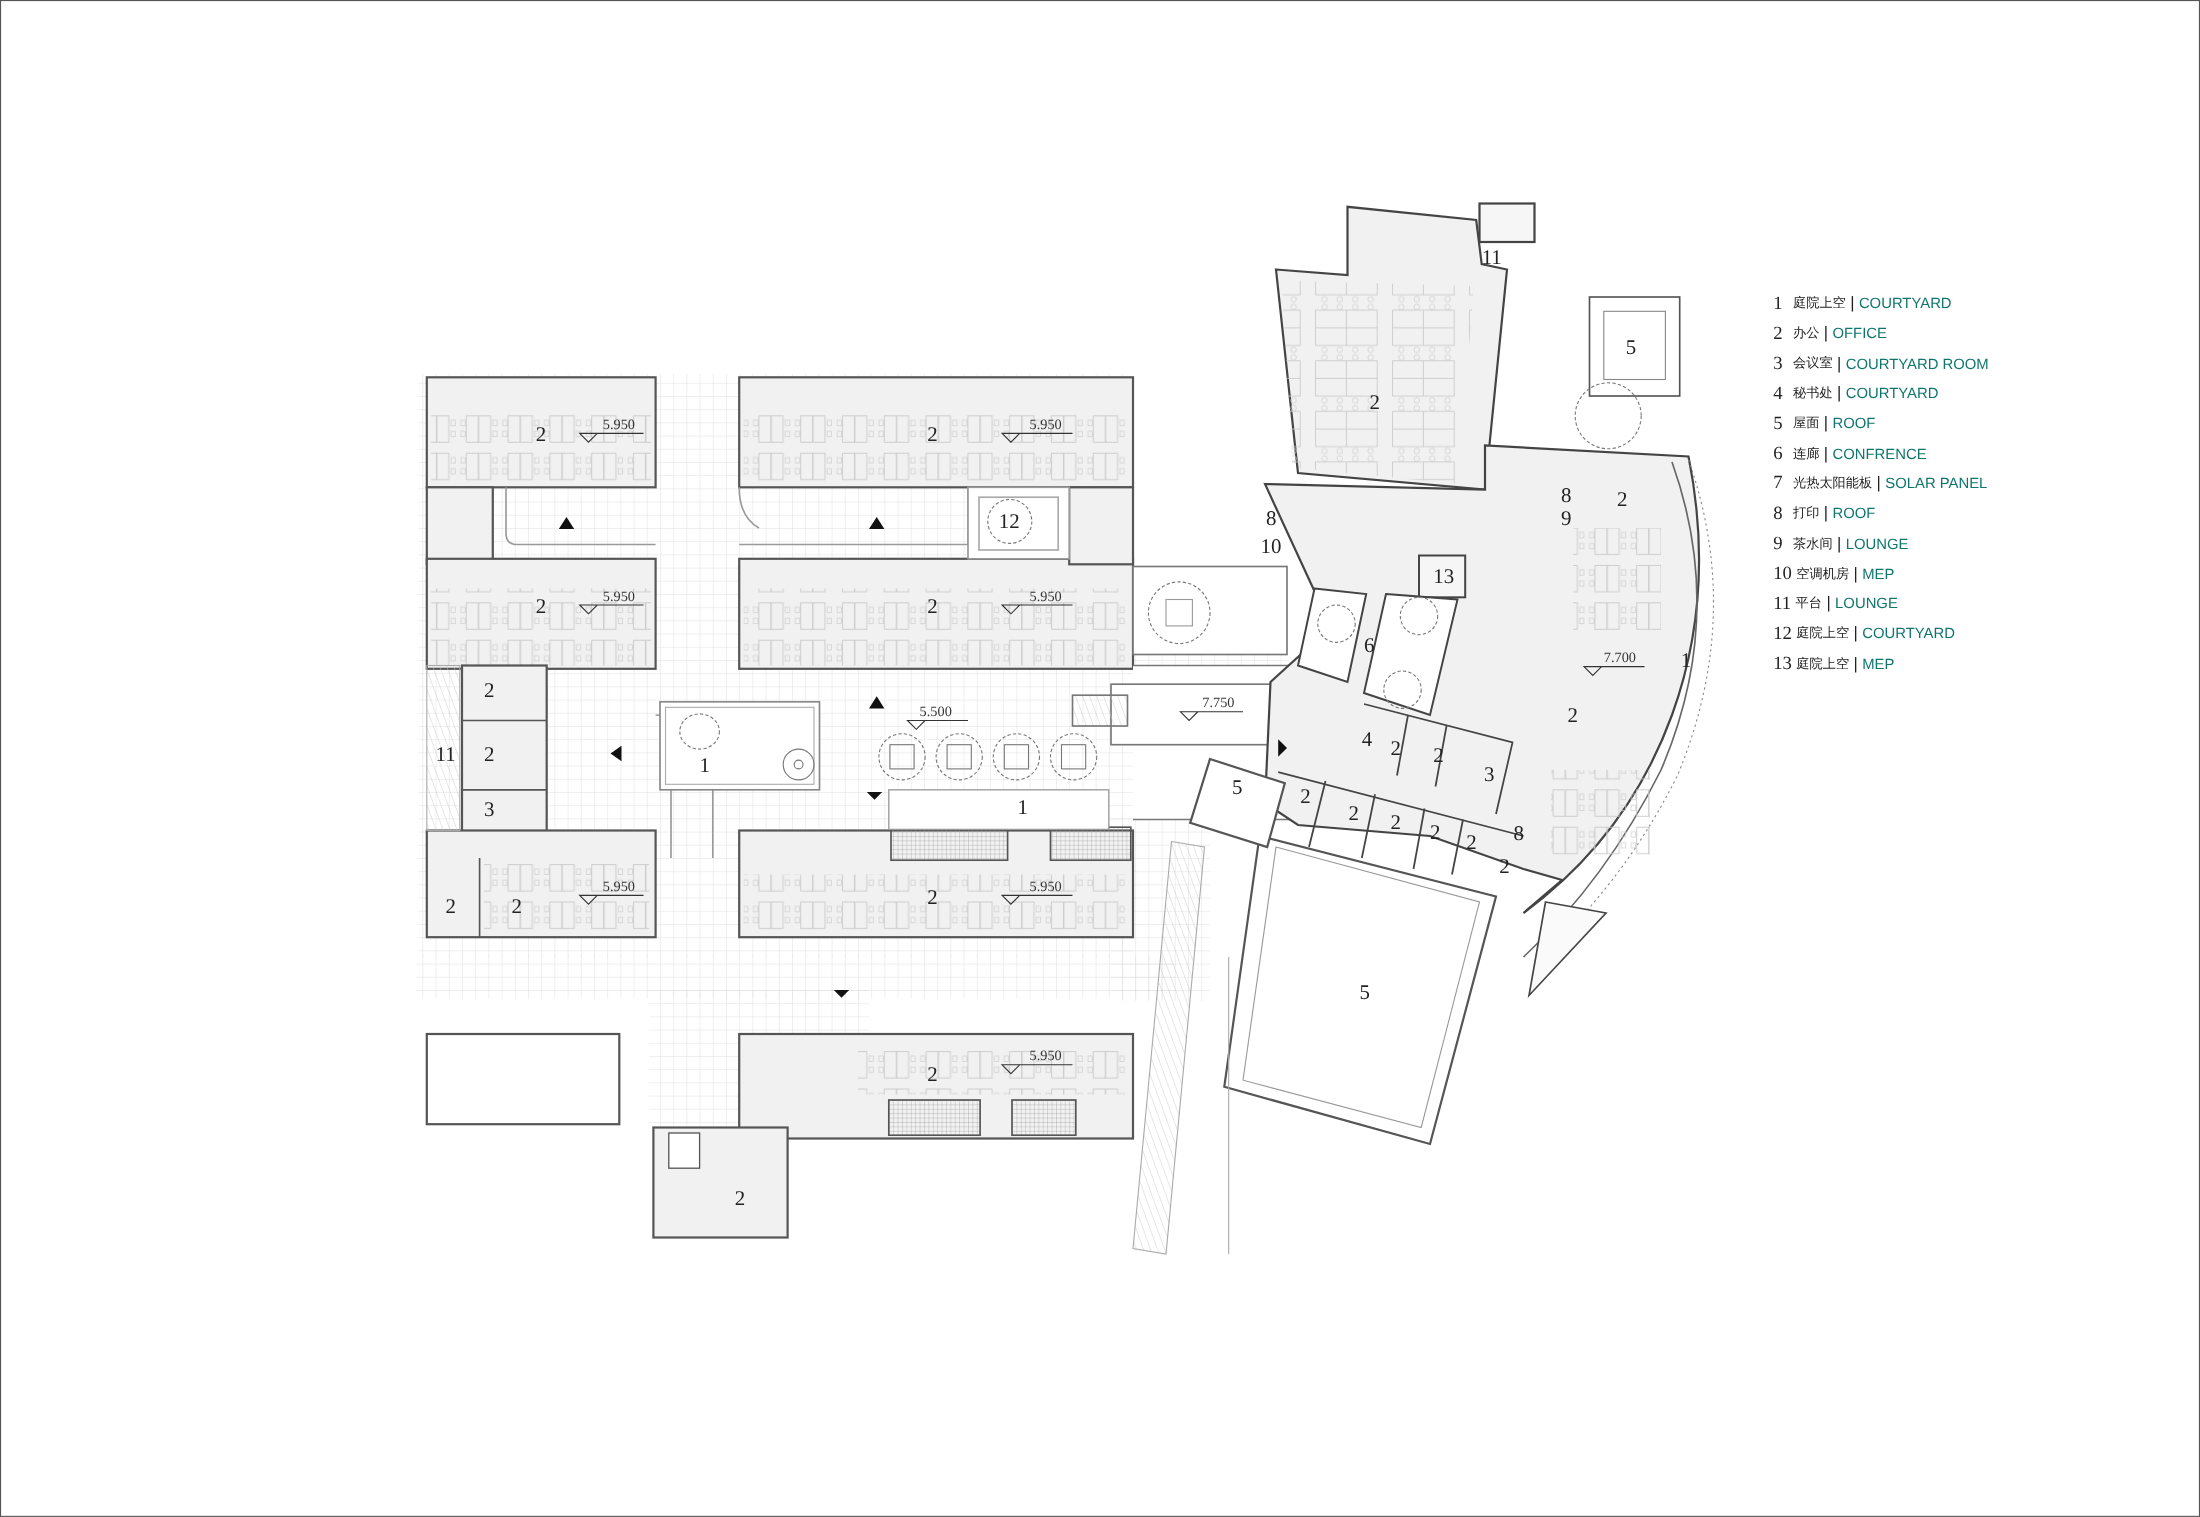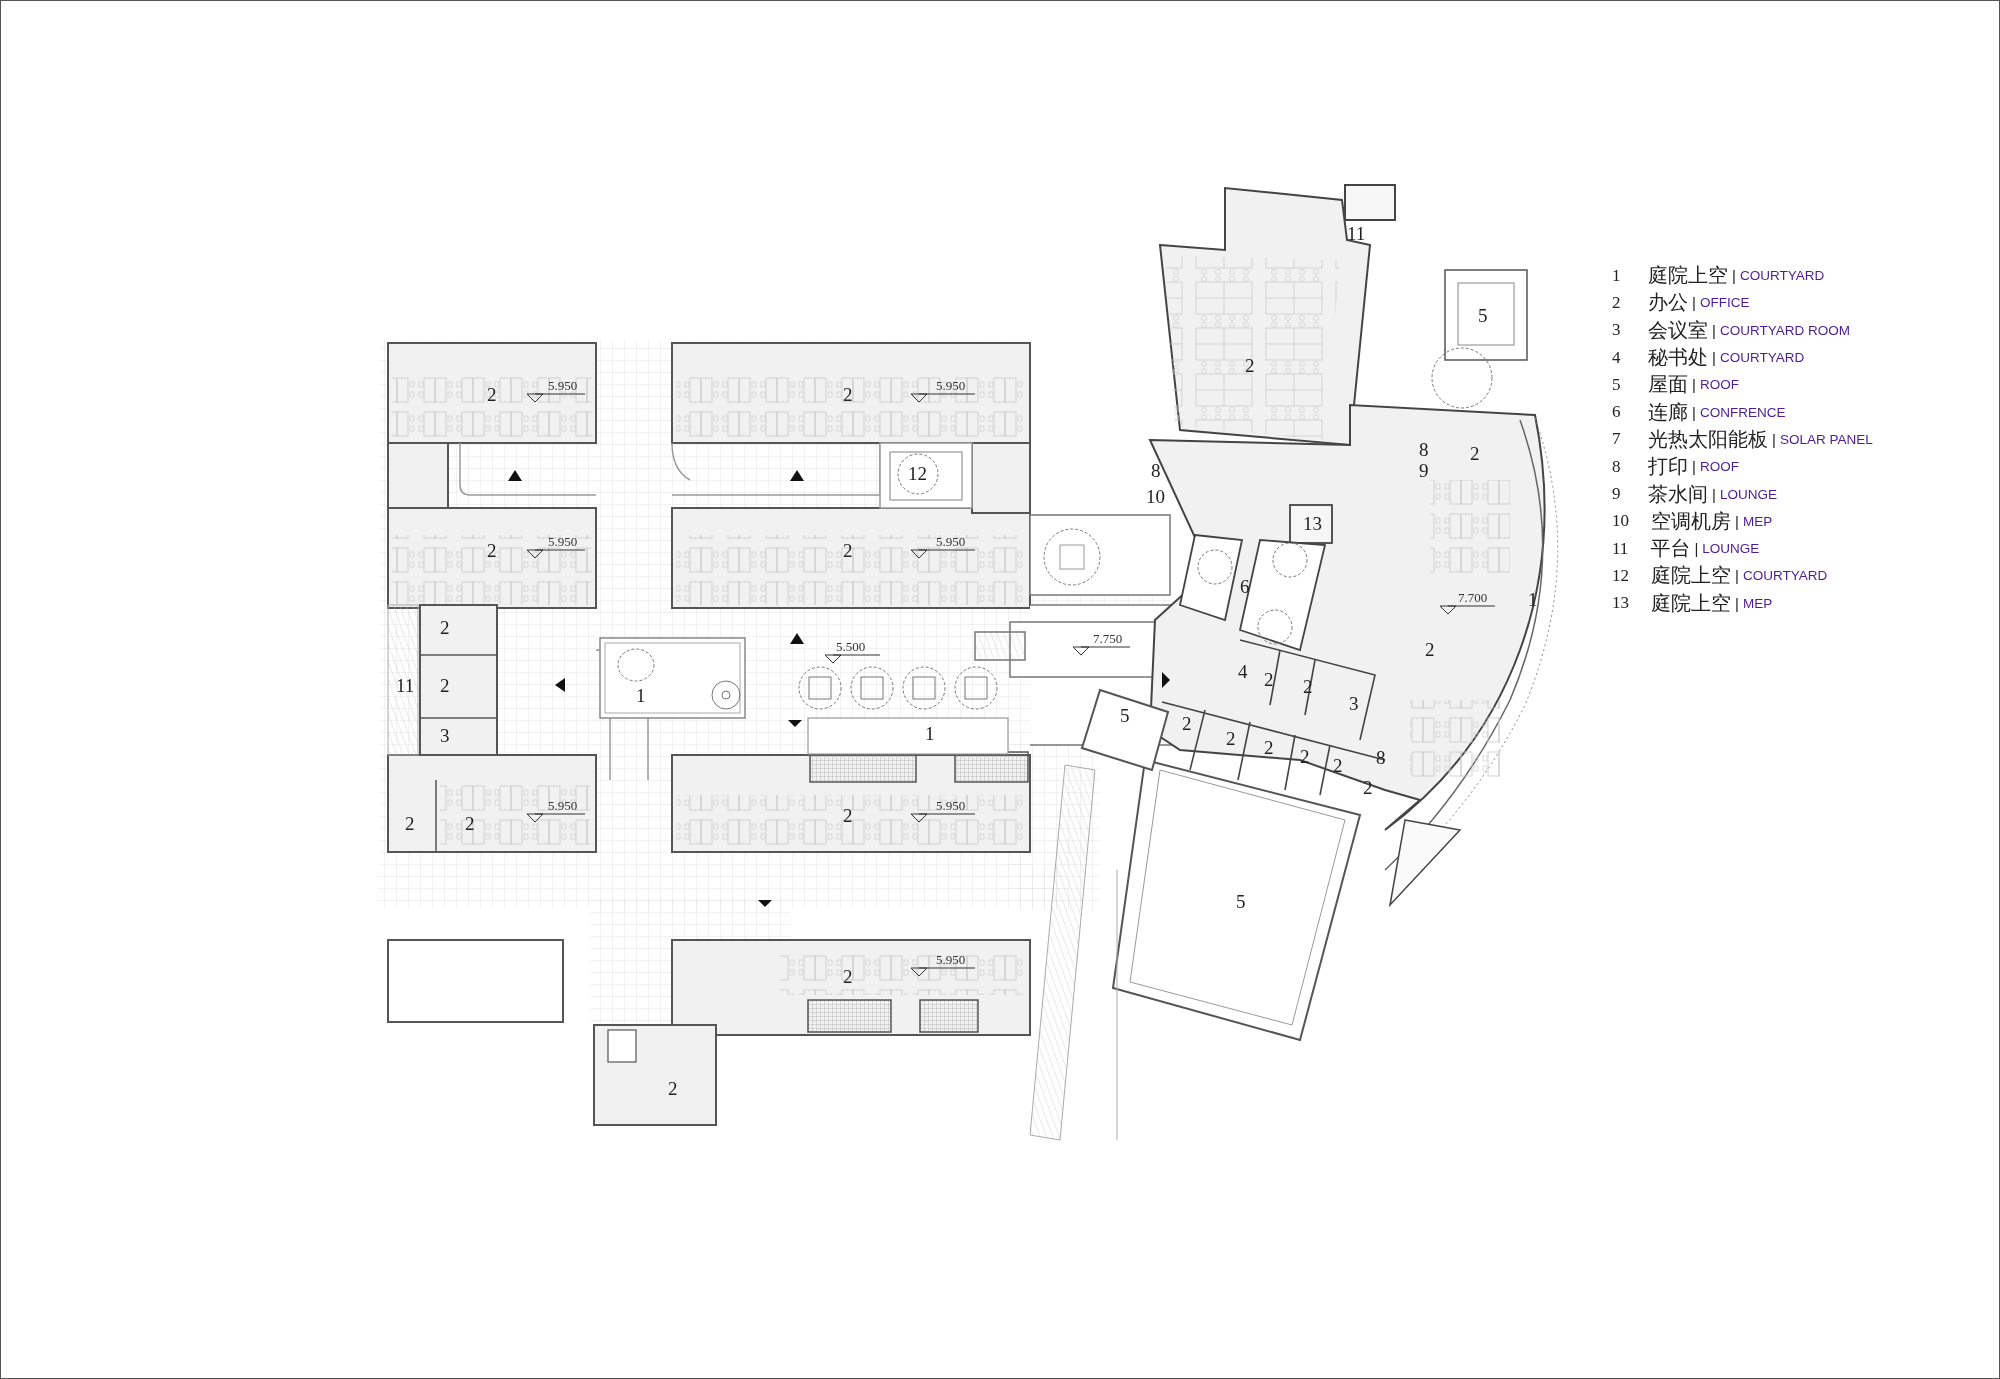--- a/index.html
+++ b/index.html
@@ -3,22 +3,22 @@
 <meta charset="utf-8">
 <style>
   html, body { margin:0; padding:0; background:#ffffff; }
   body { width:2000px; height:1379px; position:relative; overflow:hidden;
          font-family:"Liberation Serif","DejaVu Serif",serif; }
   .frame { position:absolute; left:0; top:0; width:1998px; height:1377px; border:1px solid #555; }
   svg { position:absolute; left:0; top:0; }
   .legend { position:absolute; left:1612px; top:262px; }
   .legend-row { height:27.3px; display:flex; align-items:center; white-space:nowrap; }
   .legend-num { font-family:"Liberation Serif",serif; font-size:17px; color:#222; display:inline-block; min-width:14px; }
-  .legend-zh { font-family:"DejaVu Sans",sans-serif; font-size:20px; color:#222; margin-left:22px; }
-  .legend-en { font-family:"Liberation Sans",sans-serif; font-size:13.5px; color:#4c1d95; margin-left:4px; }
+  .legend-zh { font-family:"DejaVu Sans",sans-serif; font-size:12px; color:#222; margin-left:4px; }
+  .legend-en { font-family:"Liberation Sans",sans-serif; font-size:13.5px; color:#0f766e; margin-left:4px; }
   .legend-sep { font-family:"Liberation Sans",sans-serif; font-size:15px; color:#222; margin-left:4px; }
   .lbl { font-family:"Liberation Serif",serif; fill:#222; }
   .elev { font-family:"Liberation Serif",serif; fill:#333; font-size:13px; }
 </style>
 </head>
 <body>
 
 <div class="frame"></div>
 
 <svg width="2000" height="1379" viewBox="0 0 2000 1379">

